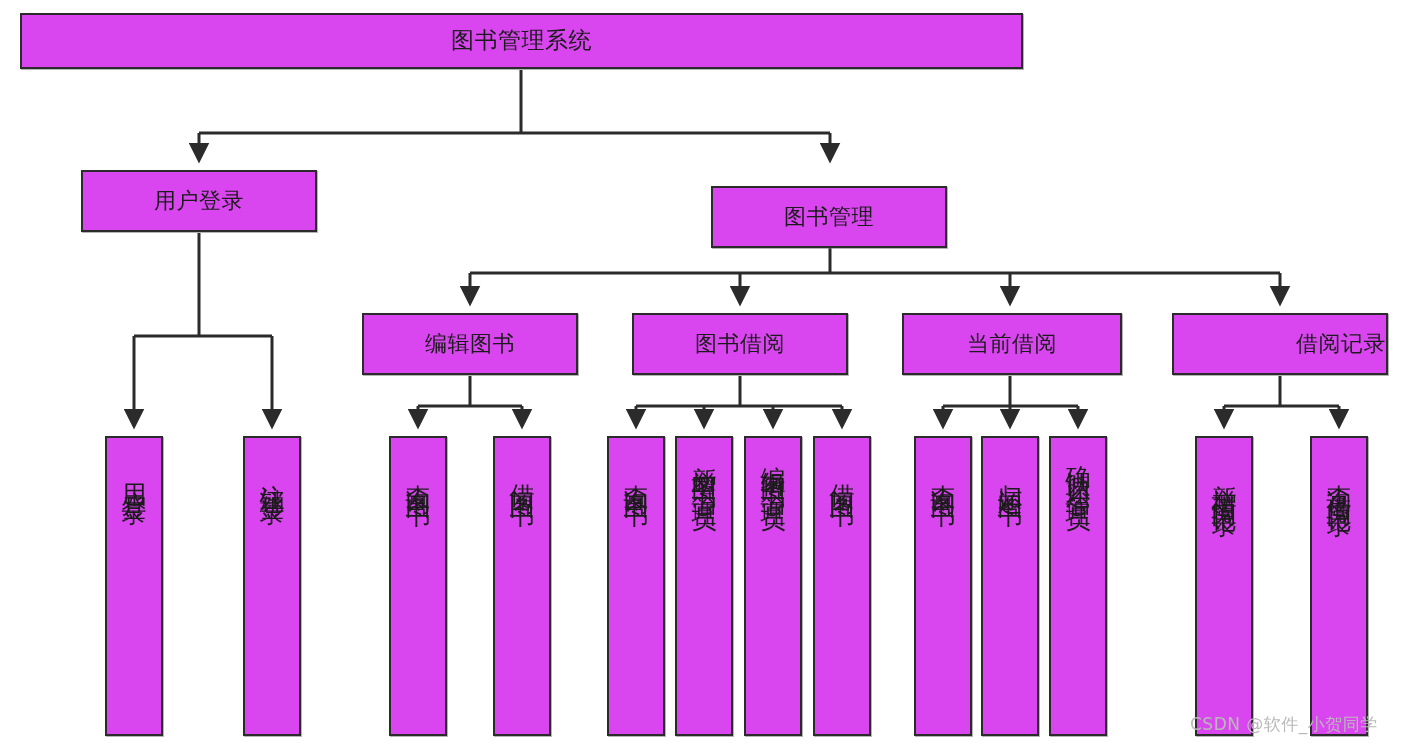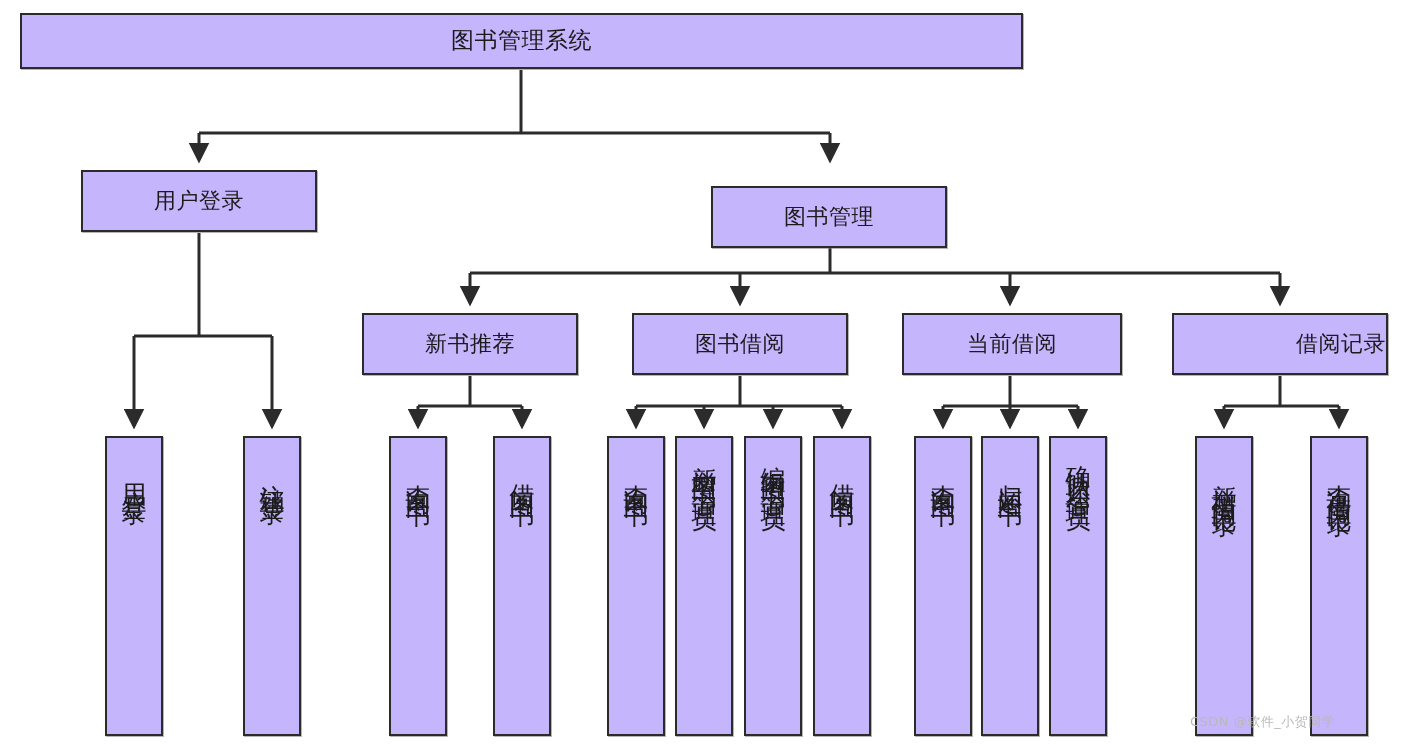--- a/index.html
+++ b/index.html
@@ -22,21 +22,21 @@
     position: absolute;
     left: 0;
     top: 0;
     width: 1405px;
     height: 747px;
     pointer-events: none;
   }
   .node {
     position: absolute;
     box-sizing: border-box;
-    background: #c4b5fd;
+    background: #d946ef;
     border: 2px solid #2b2b2b;
     box-shadow: 1px 1px 0 0 rgba(120,120,120,0.55);
     display: flex;
     align-items: center;
     justify-content: center;
     color: #1b1b1b;
   }
   .node .label {
     display: block;
     text-align: center;
@@ -63,21 +63,21 @@
     font-size: 25px;
     line-height: 1.0;
     letter-spacing: 6px;
     white-space: nowrap;
   }
   .node.vert.tall .label {
     padding-top: 0;
   }
   .watermark {
     position: absolute;
-    font-size: 13px;
+    font-size: 17px;
     color: #b9b9b9;
     white-space: nowrap;
     letter-spacing: 0.5px;
     user-select: none;
   }
 </style>
 </head>
 <body>
 
 <div id="canvas">
@@ -139,21 +139,21 @@
   </div>
 
   <div class="node horiz" style="left:81px; top:170px; width:236px; height:62px;">
     <span class="label">用户登录</span>
   </div>
   <div class="node horiz" style="left:711px; top:170px; width:236px; height:62px;margin-top:16px;">
     <span class="label">图书管理</span>
   </div>
 
   <div class="node horiz" style="left:362px; top:313px; width:216px; height:62px;">
-    <span class="label">新书推荐</span>
+    <span class="label">编辑图书</span>
   </div>
   <div class="node horiz" style="left:632px; top:313px; width:216px; height:62px;">
     <span class="label">图书借阅</span>
   </div>
   <div class="node horiz" style="left:902px; top:313px; width:220px; height:62px;">
     <span class="label">当前借阅</span>
   </div>
   <div class="node horiz" style="left:1172px; top:313px; width:216px; height:62px;justify-content:flex-end;">
     <span class="label">借阅记录</span>
   </div>

